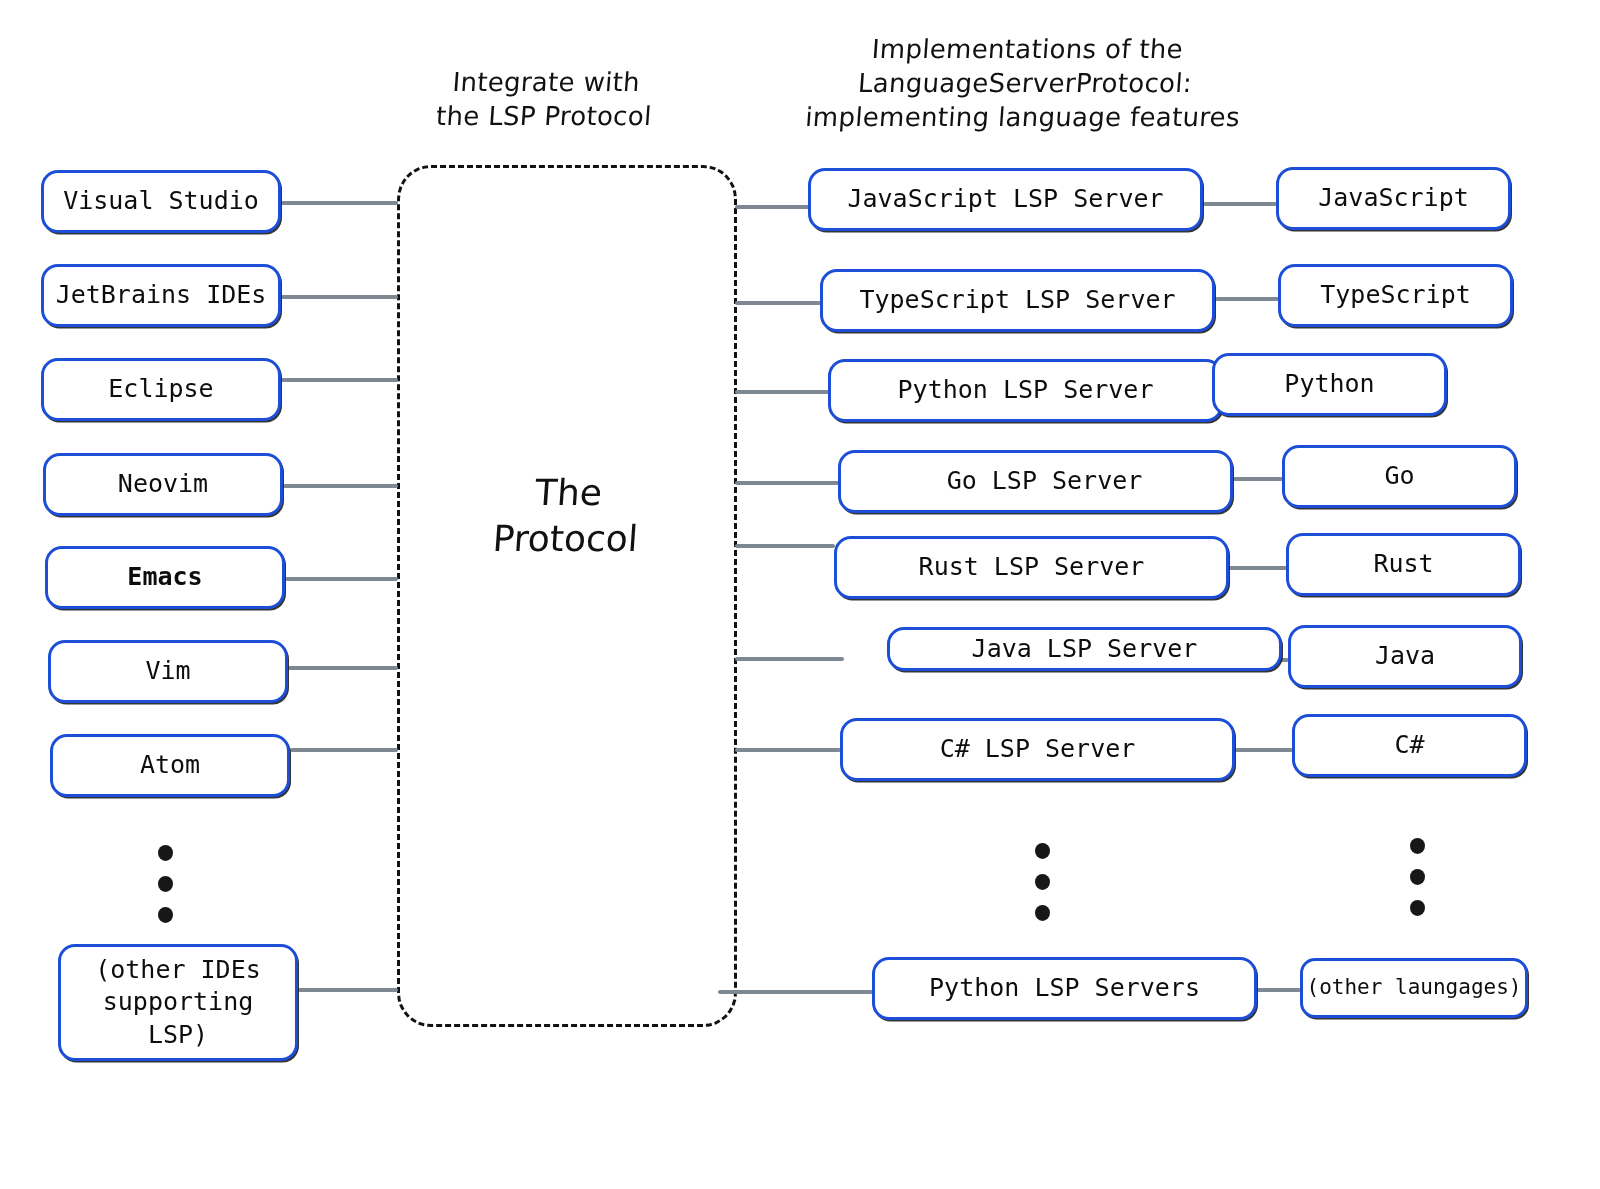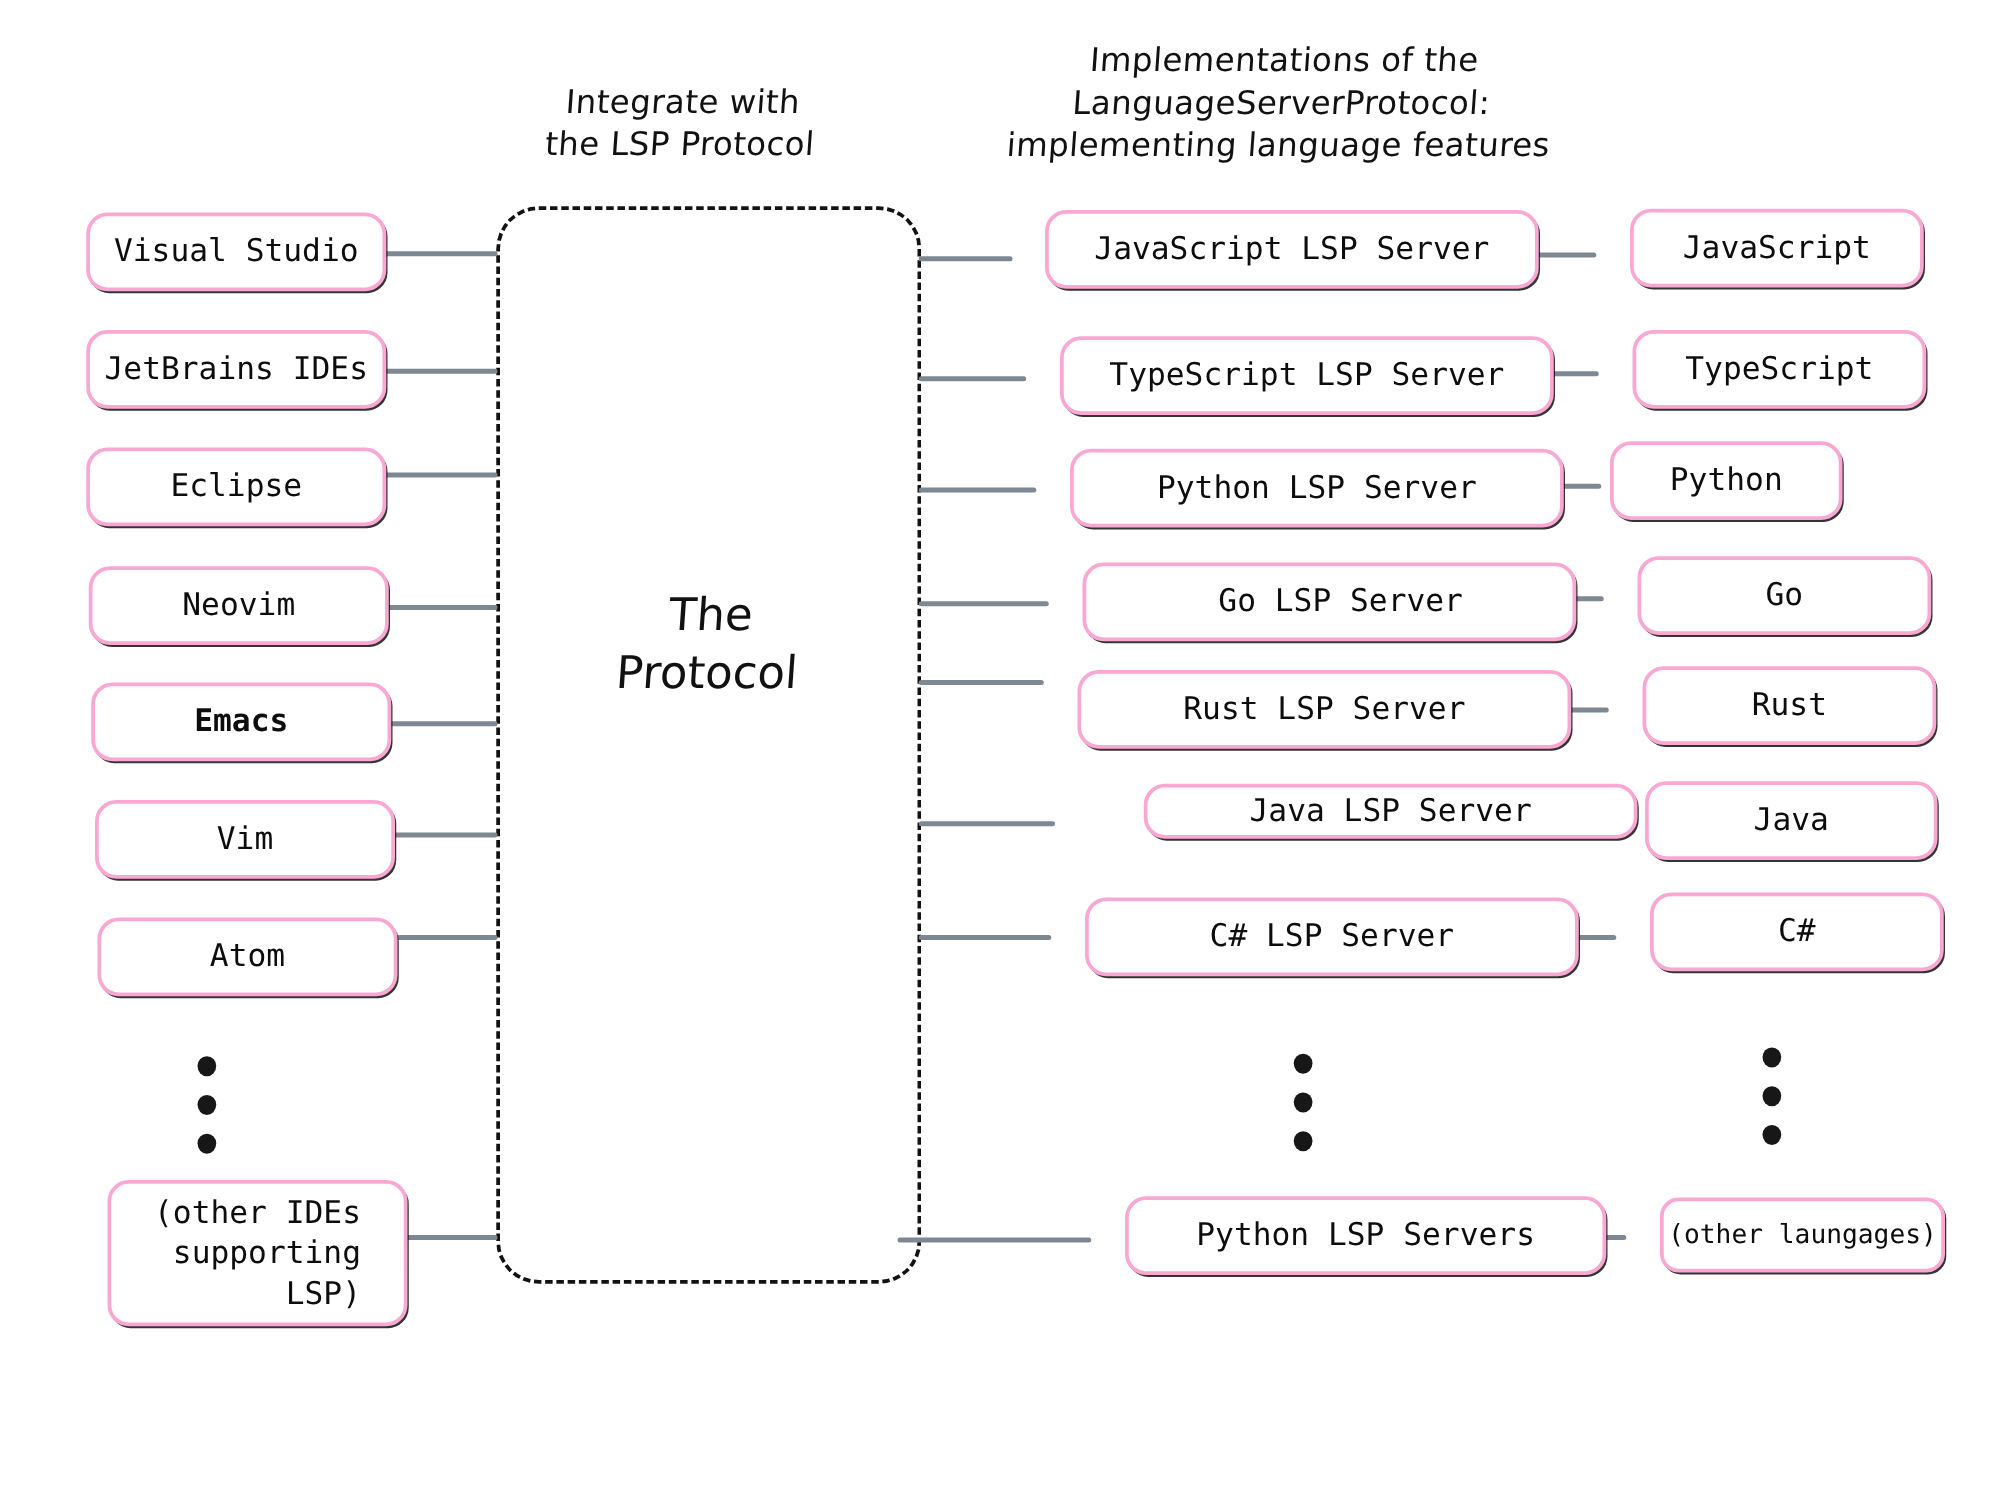--- a/index.html
+++ b/index.html
@@ -64,37 +64,36 @@
     color: #111111;
     text-align: center;
     transform: skewX(-4deg);
     white-space: pre-line;
   }
 
   
   .node {
     position: absolute;
     box-sizing: border-box;
-    border: 3px solid #f9a8d4;
+    border: 3px solid #1d4ed8;
     border-radius: 17px;
     background: #ffffff;
     color: #0d0d0d;
     display: flex;
     align-items: center;
     justify-content: center;
-    text-align: right;
+    text-align: center;
     font-family: "DejaVu Sans Mono", "Liberation Mono", monospace;
     font-size: 25px;
     line-height: 1.22;
     letter-spacing: 0px;
     white-space: pre-line;
     
     box-shadow: 1.5px 2px 0 -0.5px rgba(17,17,17,0.85);
     z-index: 3;
-    margin-left: 28px;
   }
   .node.small {
     font-size: 21px;
     border-radius: 15px;
   }
   .node.multiline {
     line-height: 1.30;
   }
 
   
@@ -191,21 +190,21 @@
       <div class="node" style="left: 828px; top: 359px; width: 395px; height: 63px;">Python LSP Server</div>
       <div class="node" style="left: 838px; top: 450px; width: 395px; height: 63px; padding-left: 18px;">Go LSP Server</div>
       <div class="node" style="left: 834px; top: 536px; width: 395px; height: 63px;">Rust LSP Server</div>
       <div class="node" style="left: 887px; top: 627px; width: 395px; height: 44px;">Java LSP Server</div>
       <div class="node" style="left: 840px; top: 718px; width: 395px; height: 63px;">C# LSP Server</div>
       <div class="node" style="left: 872px; top: 957px; width: 385px; height: 63px;">Python LSP Servers</div>
     </div>
   <div id="language-layer">
       <div class="node" style="left: 1276px; top: 167px; width: 235px; height: 63px;">JavaScript</div>
       <div class="node" style="left: 1278px; top: 264px; width: 235px; height: 63px;">TypeScript</div>
-      <div class="node" style="left: 1260px; top: 353px; width: 186px; height: 63px;">Python</div>
+      <div class="node" style="left: 1212px; top: 353px; width: 235px; height: 63px;">Python</div>
       <div class="node" style="left: 1282px; top: 445px; width: 235px; height: 63px;">Go</div>
       <div class="node" style="left: 1286px; top: 533px; width: 235px; height: 63px;">Rust</div>
       <div class="node" style="left: 1288px; top: 625px; width: 234px; height: 63px;">Java</div>
       <div class="node" style="left: 1292px; top: 714px; width: 235px; height: 63px;">C#</div>
       <div class="node small" style="left: 1300px; top: 958px; width: 228px; height: 60px;">(other laungages)</div>
     </div>
   <div id="ellipsis-layer">
       <div class="dots" style="left: 158px; top: 845px;">
         <i></i>
         <i></i>

